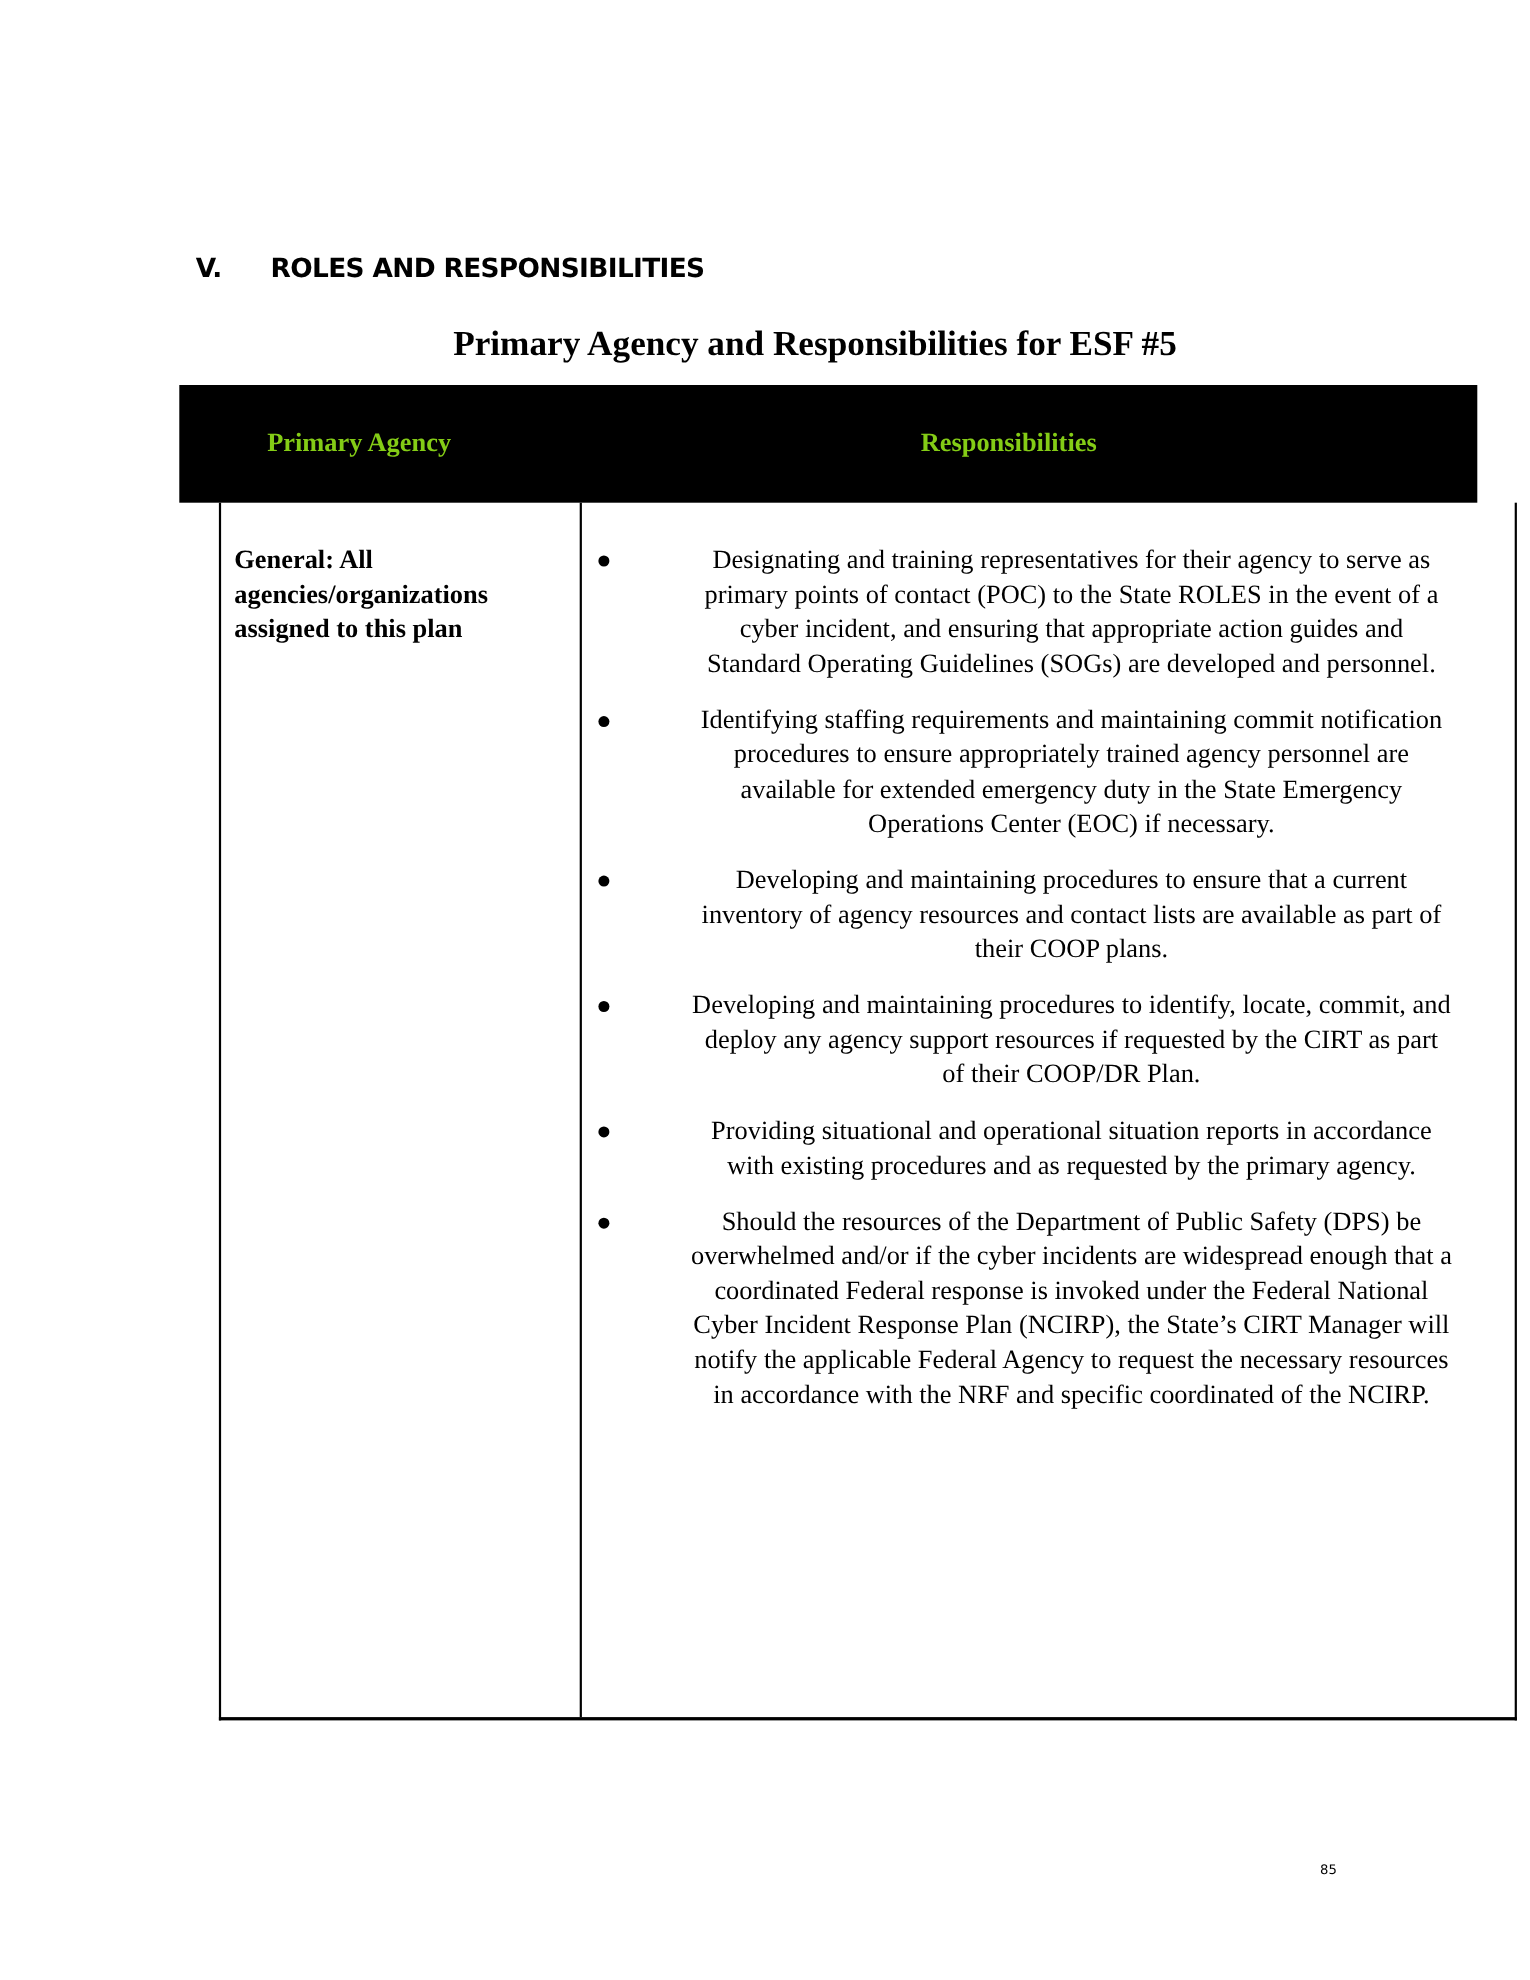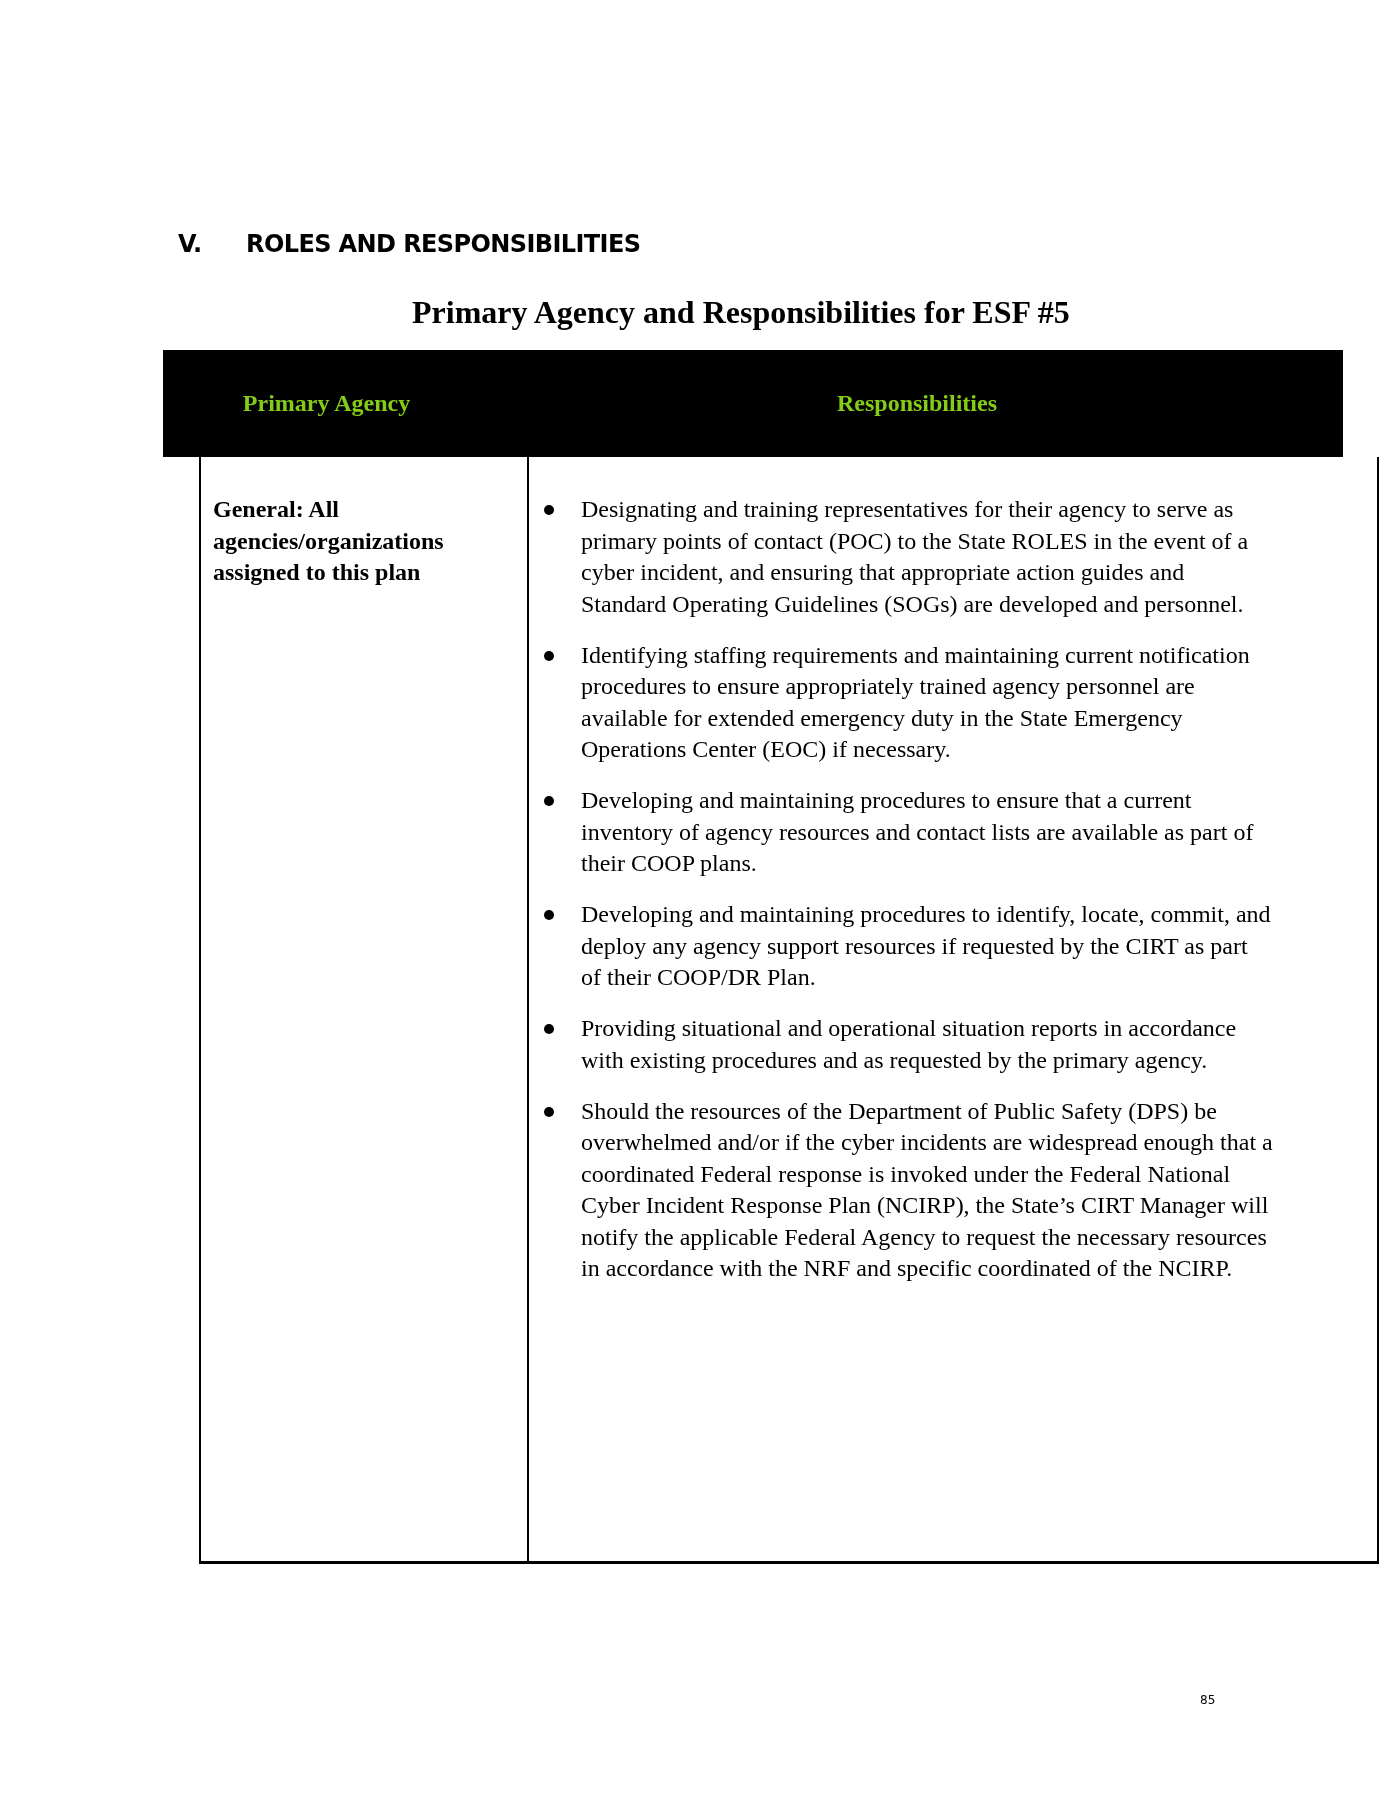--- a/index.html
+++ b/index.html
@@ -38,21 +38,21 @@
   .col-divider {
     position: absolute; left: 326px; top: 0; width: 2px; height: 100%; background: #000;
   }
   .agency-cell {
     position: absolute; left: 12px; top: 37px; width: 300px;
     font-family: "Liberation Serif", serif; font-weight: bold; font-size: 24px; line-height: 31.5px;
   }
   .agency-cell span { display: block; white-space: nowrap; }
   .resp-list {
     position: absolute; left: 336px; top: 37px; width: 830px; margin: 0; padding: 0; list-style: none;
-    font-family: "Liberation Serif", serif; font-size: 24px; line-height: 31.5px;
+    font-family: "Liberation Serif", serif; font-size: 24px; line-height: 31.5px; text-align: center;
   }
   .resp-item { position: relative; padding-left: 44px; margin-bottom: 19.5px; }
   .resp-item .bullet {
     position: absolute; left: 7px; top: 11px; width: 10px; height: 10px; border-radius: 50%; background: #000;
   }
   .resp-item .line { display: block; white-space: nowrap; }
   .page-number {
     position: absolute; left: 1200px; top: 1688px;
     font-family: "DejaVu Sans", sans-serif; font-size: 12px; line-height: 24px;
   }
@@ -81,21 +81,21 @@
     <ul class="resp-list">
       <li class="resp-item">
         <span class="bullet"></span>
         <span class="line">Designating and training representatives for their agency to serve as</span>
         <span class="line">primary points of contact (POC) to the State ROLES in the event of a</span>
         <span class="line">cyber incident, and ensuring that appropriate action guides and</span>
         <span class="line">Standard Operating Guidelines (SOGs) are developed and personnel.</span>
       </li>
       <li class="resp-item">
         <span class="bullet"></span>
-        <span class="line">Identifying staffing requirements and maintaining current notification</span>
+        <span class="line">Identifying staffing requirements and maintaining commit notification</span>
         <span class="line">procedures to ensure appropriately trained agency personnel are</span>
         <span class="line">available for extended emergency duty in the State Emergency</span>
         <span class="line">Operations Center (EOC) if necessary.</span>
       </li>
       <li class="resp-item">
         <span class="bullet"></span>
         <span class="line">Developing and maintaining procedures to ensure that a current</span>
         <span class="line">inventory of agency resources and contact lists are available as part of</span>
         <span class="line">their COOP plans.</span>
       </li>

